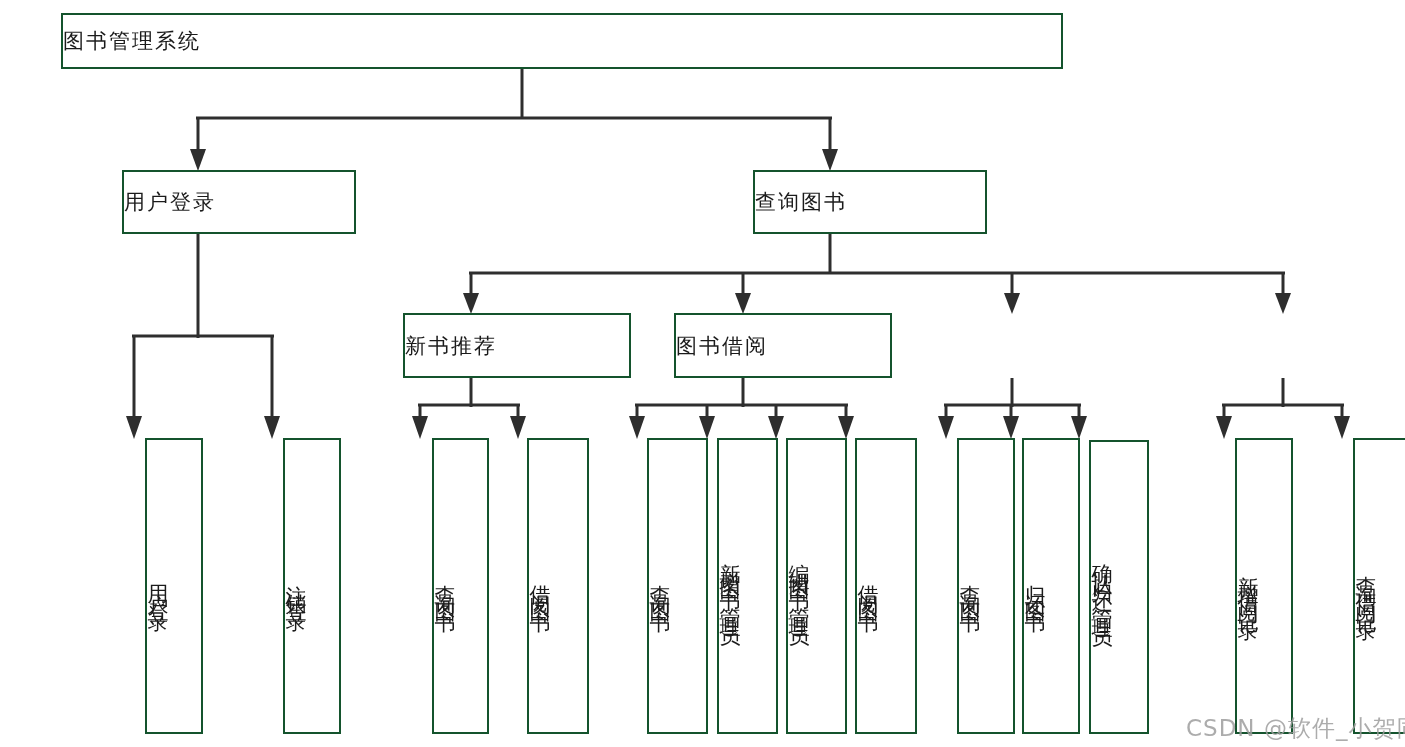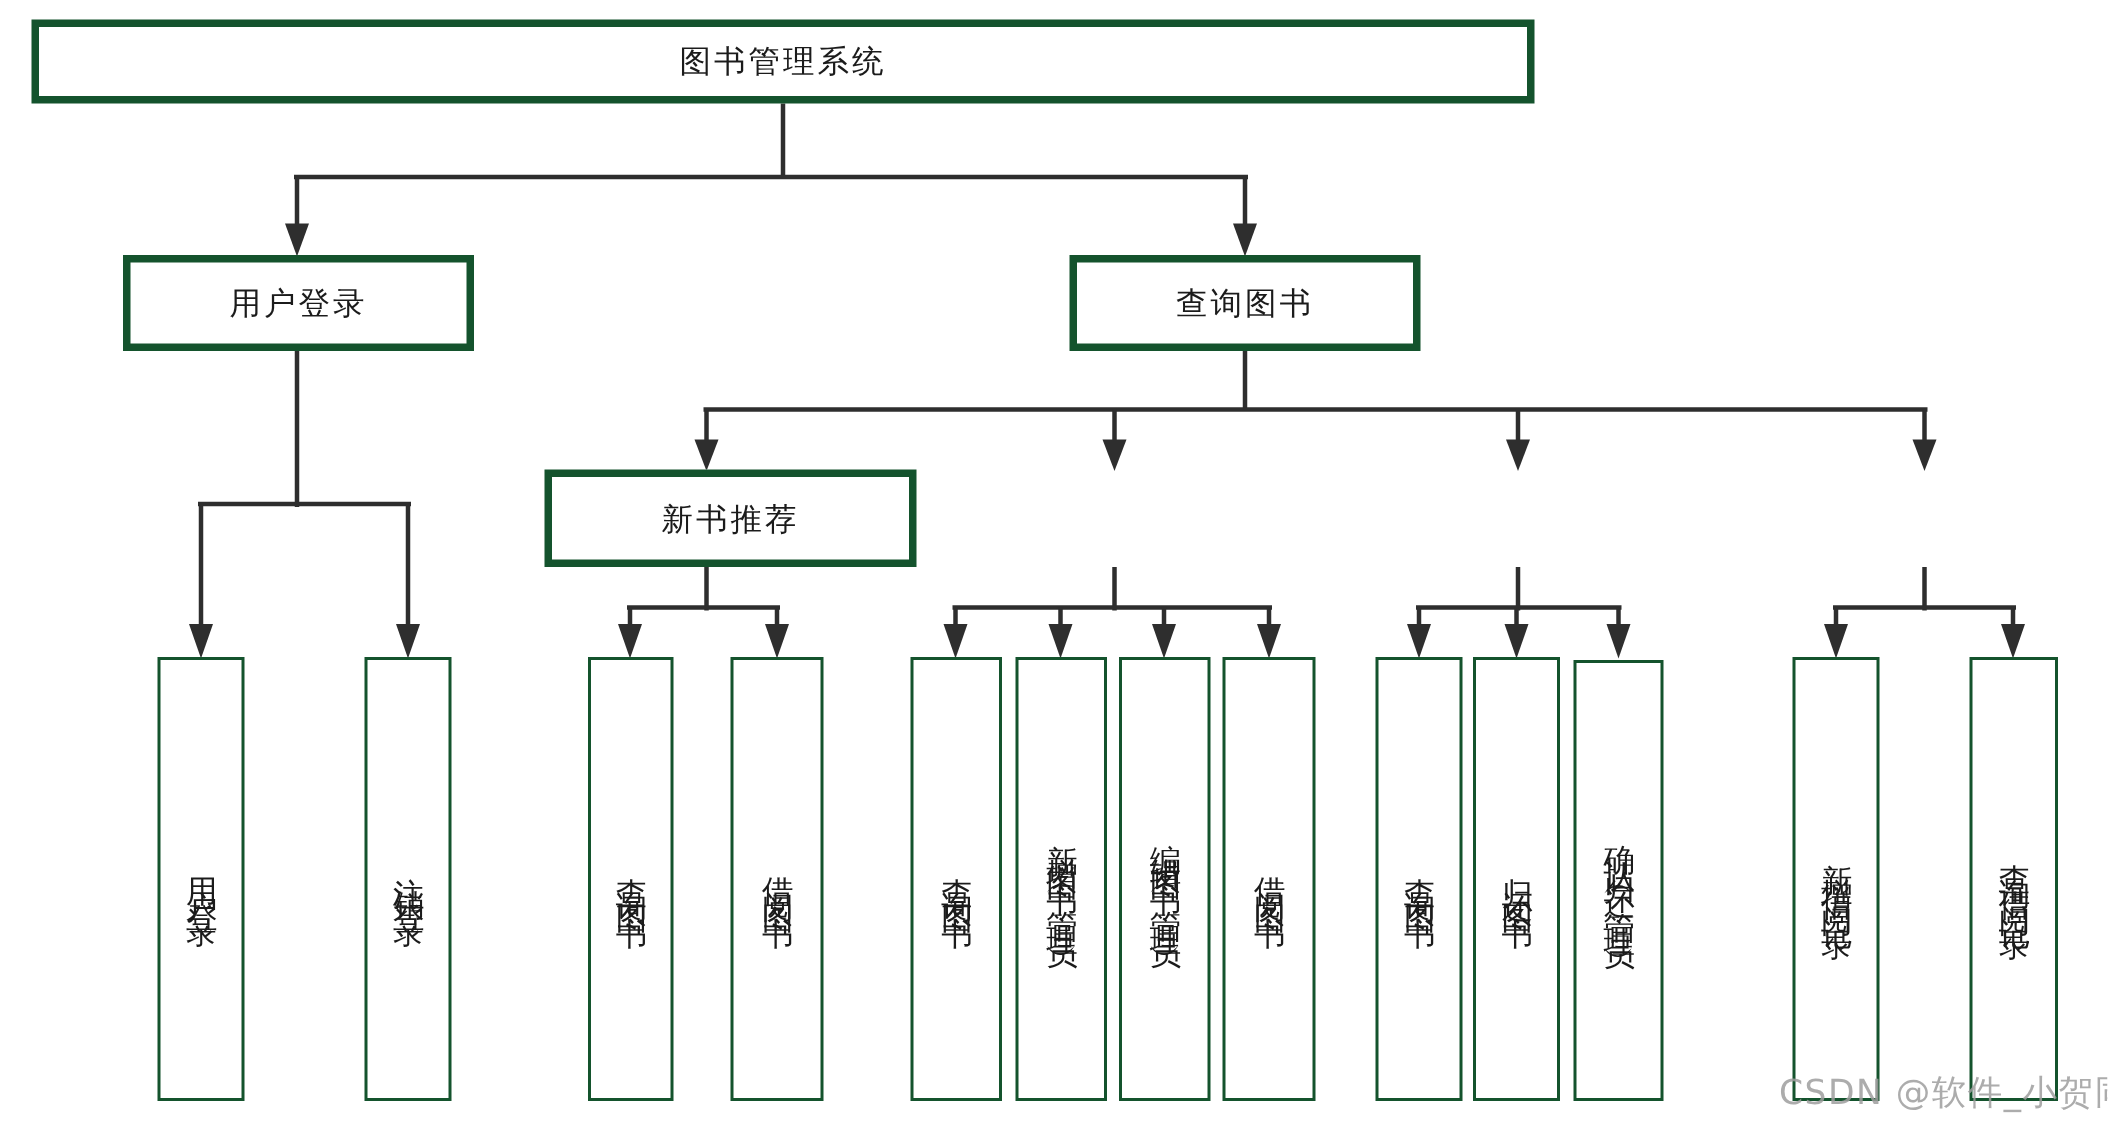--- a/index.html
+++ b/index.html
@@ -5,22 +5,22 @@
   * { margin:0; padding:0; box-sizing:border-box; }
   html,body { background:#ffffff; }
   .canvas {
     position:relative; width:1405px; height:747px; background:#ffffff;
     font-family:"DejaVu Sans","Liberation Sans",sans-serif; overflow:hidden;
   }
   .wires { position:absolute; left:0; top:0; width:1405px; height:747px; }
   .wires line { stroke:#2e2e2e; stroke-width:3; }
   .wires path { fill:#2e2e2e; stroke:none; }
   .node {
-    position:absolute; background:#ffffff; border:5px solid #14532d;
-    display:flex; align-items:center; justify-content:center; color:#1b1b1b;
+    position:absolute; background:#ffffff; border:2px solid #14532d;
+    display:flex; align-items:center; color:#1b1b1b;margin-left:40px;
   }
   .node .label { font-size:21px; letter-spacing:2px; white-space:nowrap; }
   .node.leaf { border-width:2.5px; }
   .node.leaf .label {
     writing-mode:vertical-rl; text-orientation:mixed;
     font-size:21px; letter-spacing:9px; line-height:1; max-height:288px;
   }
   .watermark {
     position:absolute; left:1186px; top:713px;
     font-size:23px; color:rgba(158,158,158,0.85); letter-spacing:1px; white-space:nowrap;
@@ -111,22 +111,25 @@
     <span class="label">图书管理系统</span>
   </div>
 
   <div class="node" style="left:82px;top:170px;width:234px;height:64px">
     <span class="label">用户登录</span>
   </div>
   <div class="node" style="left:713px;top:170px;width:234px;height:64px">
     <span class="label">查询图书</span>
   </div>
 
-  <div class="node" style="left:363px;top:313px;width:248px;height:65px">
+  <div class="node" style="left:363px;top:313px;width:228px;height:65px">
     <span class="label">新书推荐</span>
+  </div>
+  <div class="node" style="left:634px;top:313px;width:218px;height:65px">
+    <span class="label">图书借阅</span>
   </div>
 
   <div class="node leaf" style="left:105px;top:438px;width:58px;height:296px">
     <span class="label">用户登录</span>
   </div>
   <div class="node leaf" style="left:243px;top:438px;width:58px;height:296px">
     <span class="label">注销登录</span>
   </div>
 
   <div class="node leaf" style="left:392px;top:438px;width:57px;height:296px">

